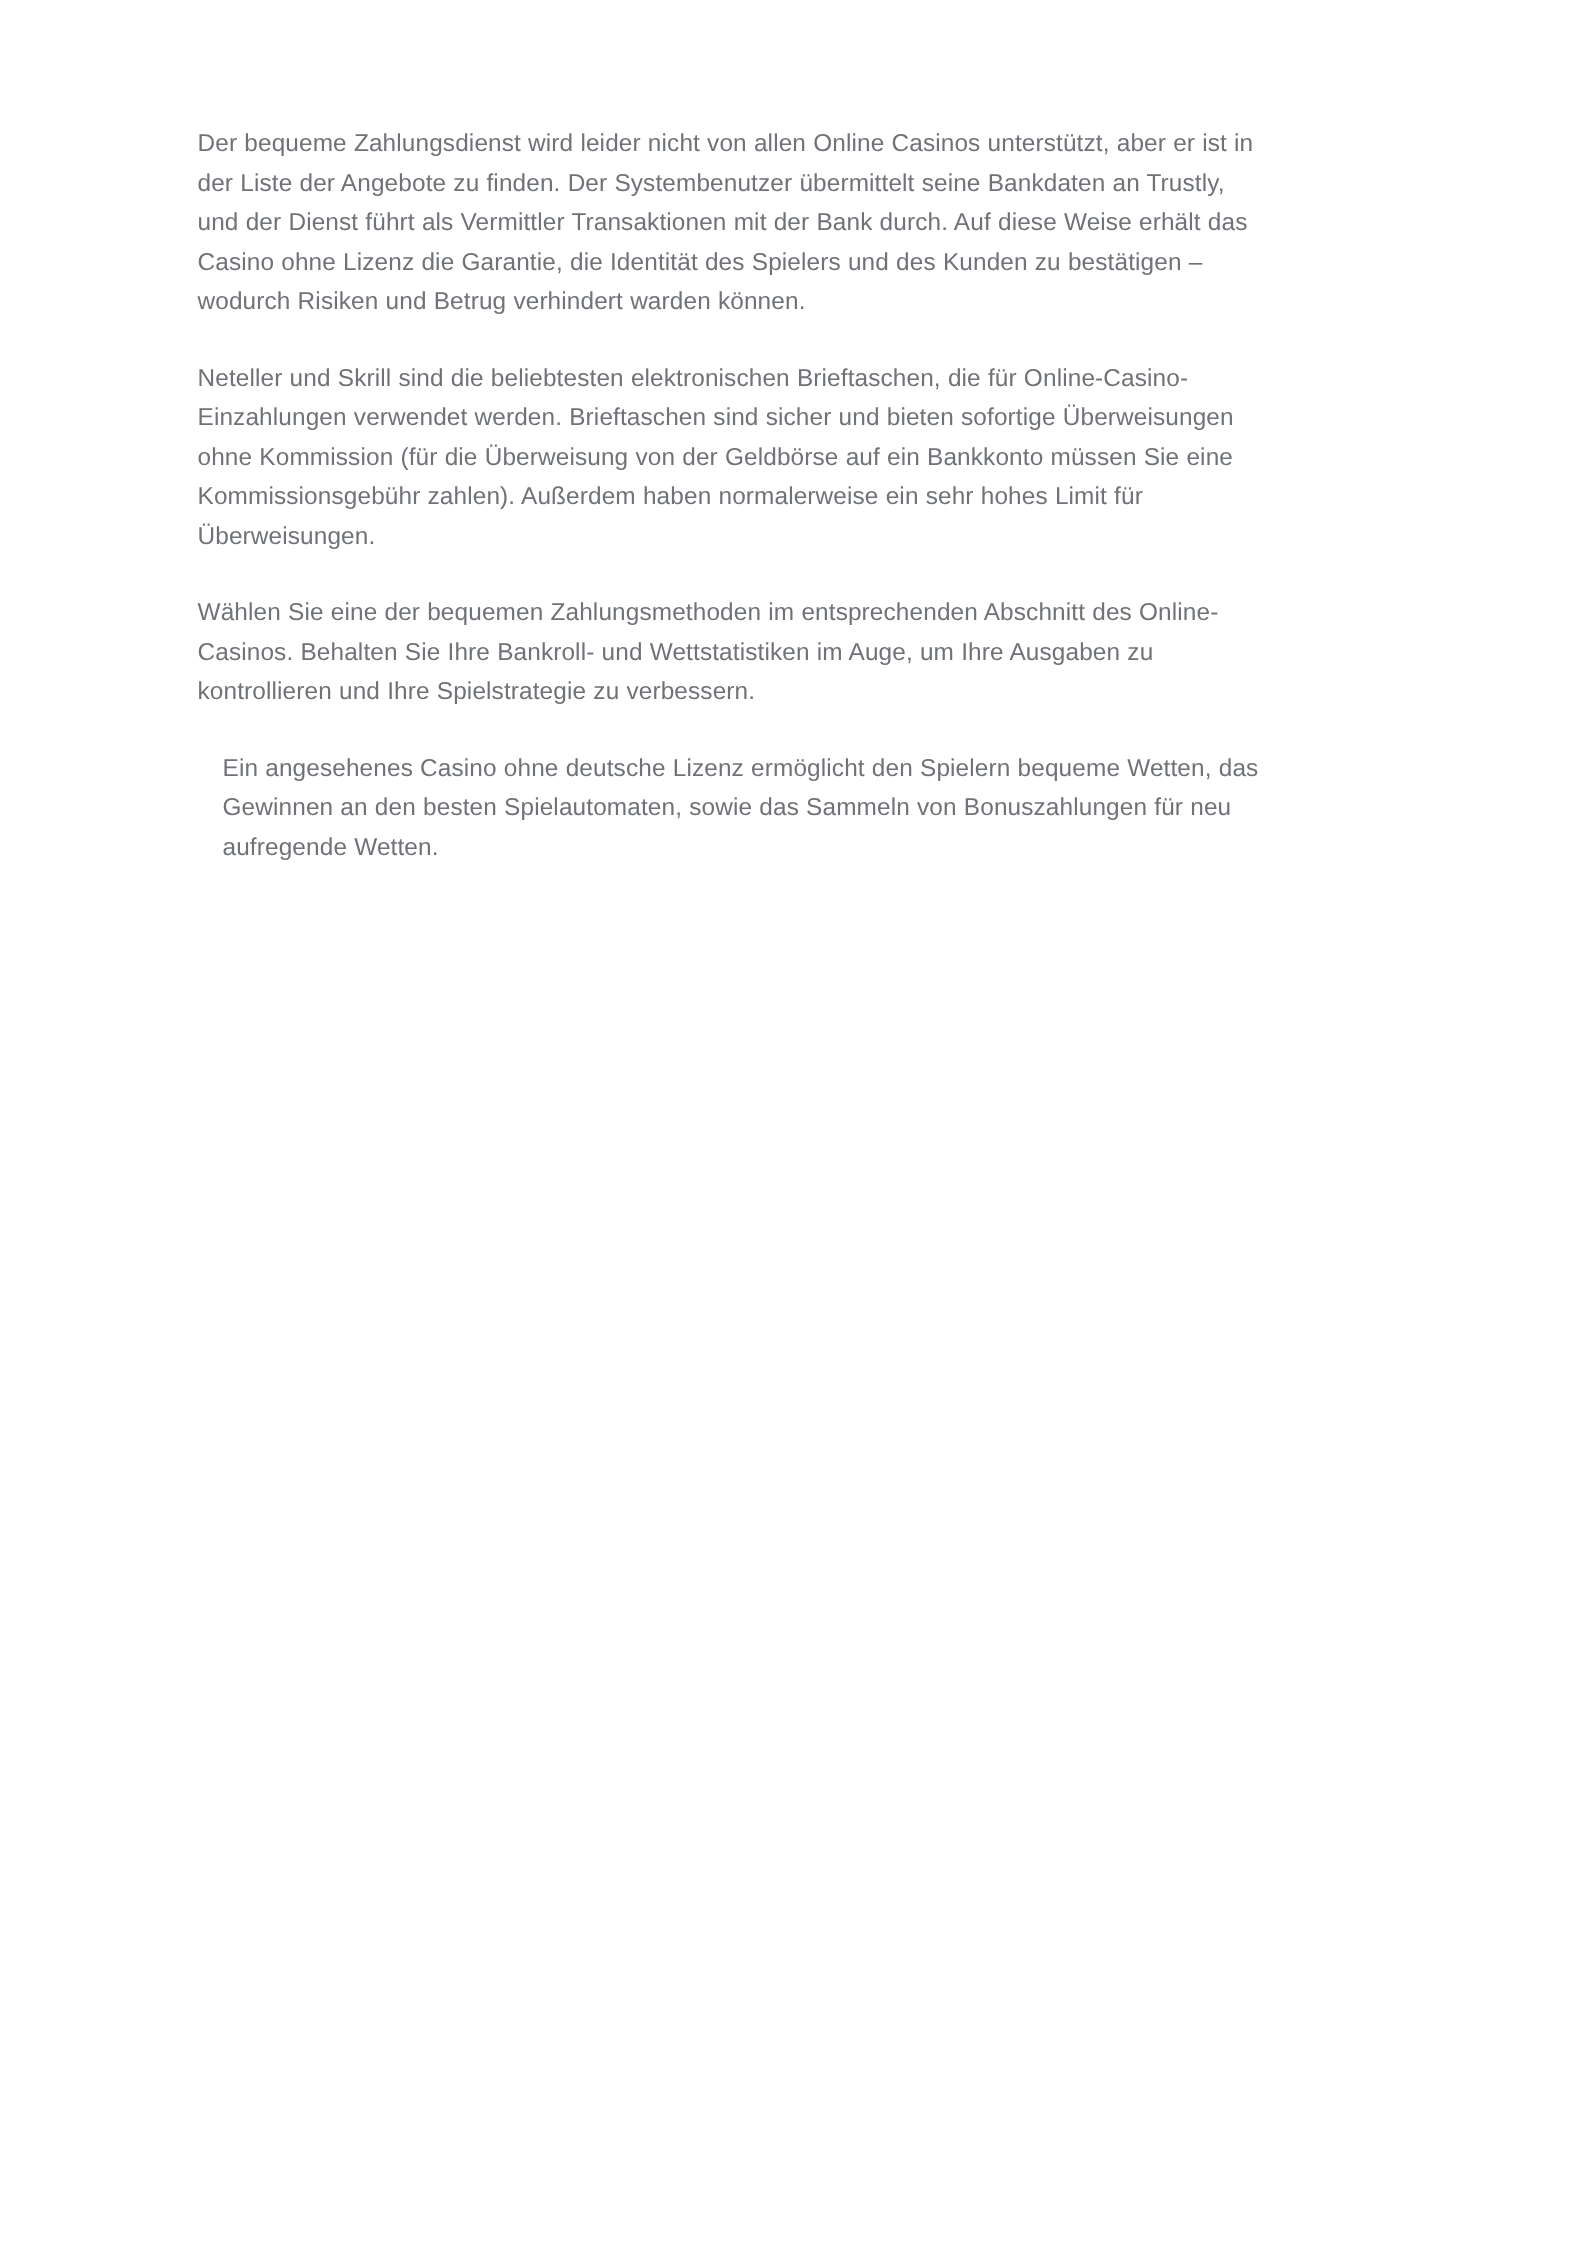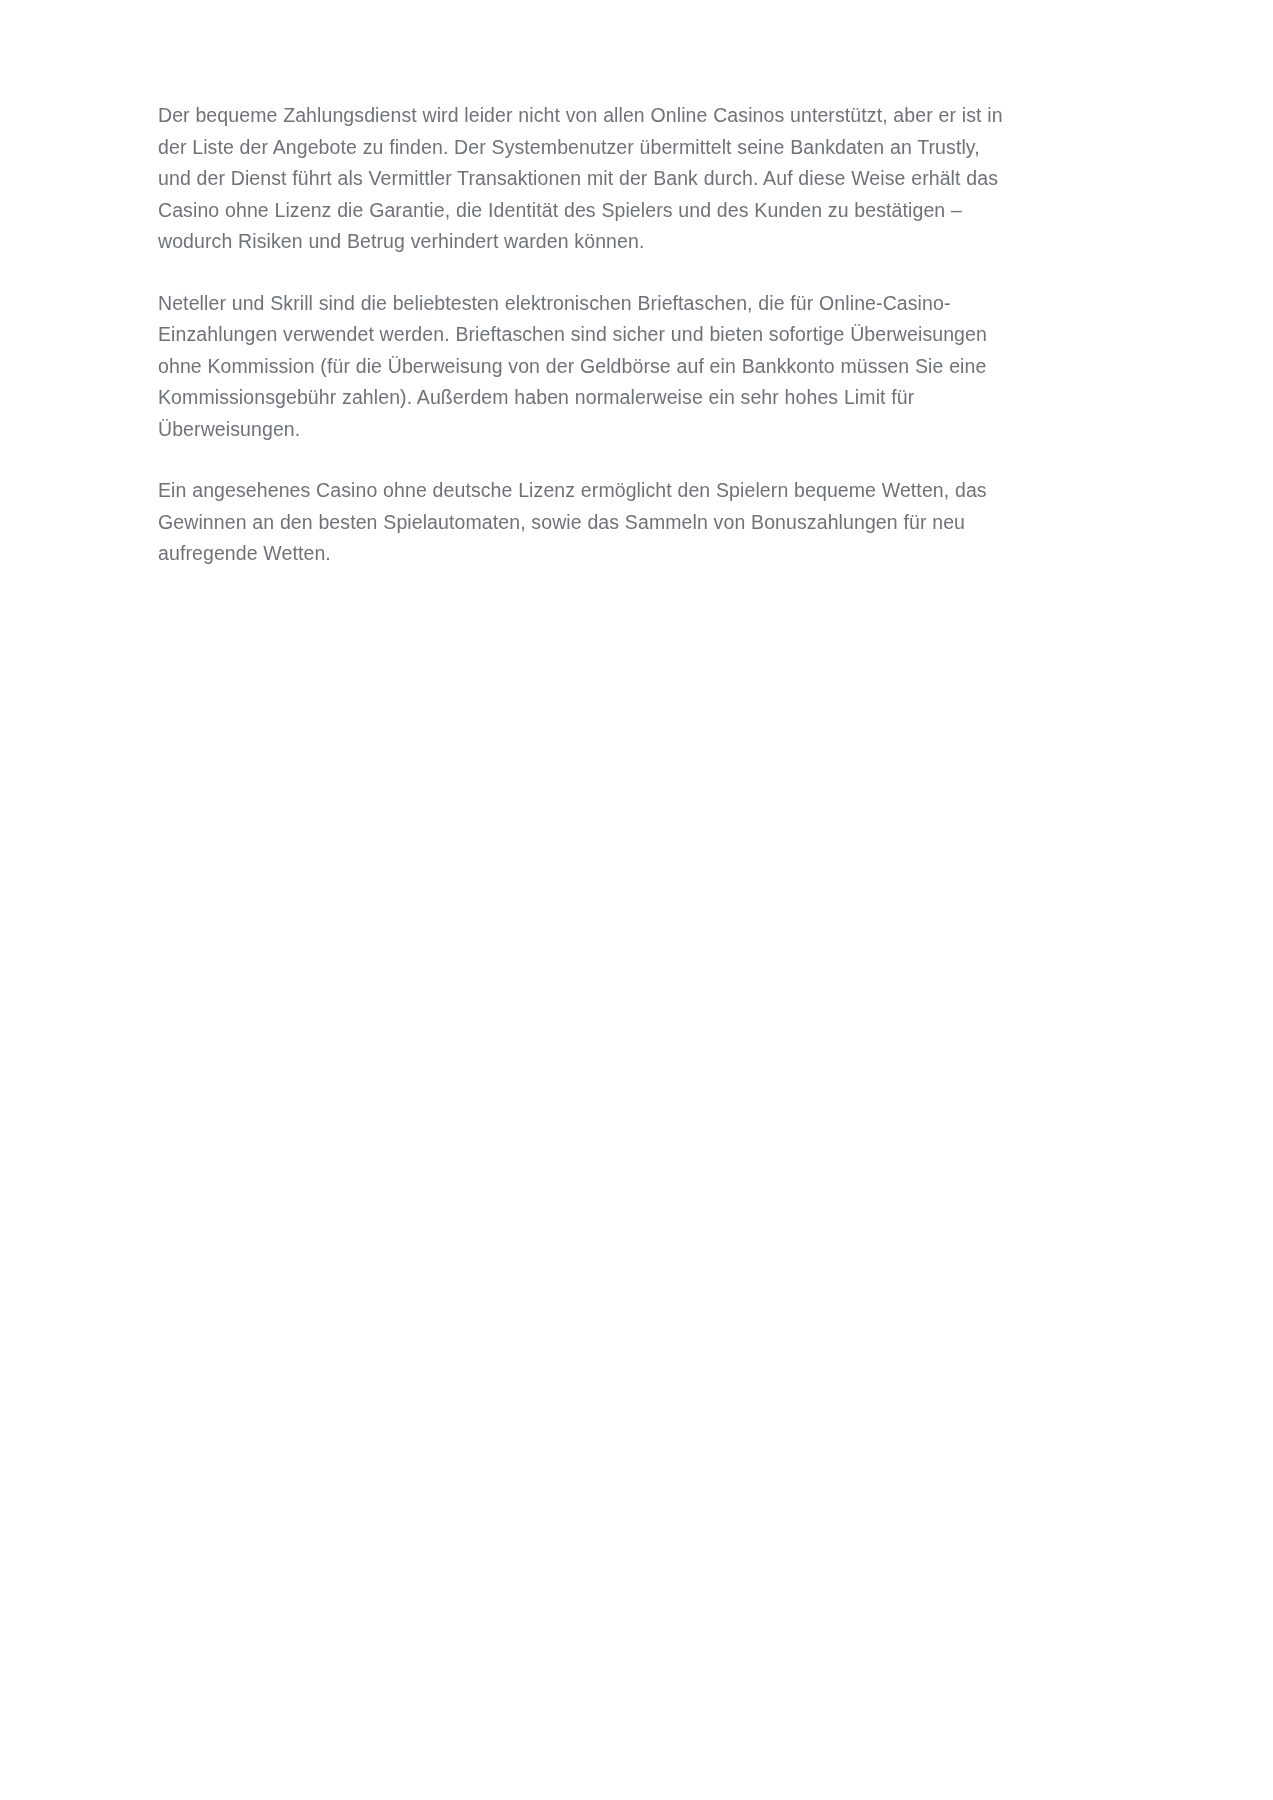--- a/index.html
+++ b/index.html
@@ -31,20 +31,21 @@
     color: #6f7276;
     font-size: 19.5px;
     line-height: 31.5px;
     font-weight: 400;
     letter-spacing: 0.005em;
     text-align: left;
     word-spacing: 0.01em;
   }
   p.para:last-of-type {
     margin-bottom: 0;
+    margin-left: 20px;
   }
   h2.section-heading {
     margin: 0 0 26px 0;
     color: #35383d;
     font-size: 23.5px;
     line-height: 30px;
     font-weight: 400;
     letter-spacing: 0.005em;
   }
 </style>
@@ -52,17 +53,18 @@
 <body>
 
 <div class="page">
   <div class="content">
 
     <p class="para">Der bequeme Zahlungsdienst wird leider nicht von allen Online Casinos unterstützt, aber er ist in der Liste der Angebote zu finden. Der Systembenutzer übermittelt seine Bankdaten an Trustly, und der Dienst führt als Vermittler Transaktionen mit der Bank durch. Auf diese Weise erhält das Casino ohne Lizenz die Garantie, die Identität des Spielers und des Kunden zu bestätigen – wodurch Risiken und Betrug verhindert warden können.</p>
 
 
     <p class="para">Neteller und Skrill sind die beliebtesten elektronischen Brieftaschen, die für Online-Casino-Einzahlungen verwendet werden. Brieftaschen sind sicher und bieten sofortige Überweisungen ohne Kommission (für die Überweisung von der Geldbörse auf ein Bankkonto müssen Sie eine Kommissionsgebühr zahlen). Außerdem haben normalerweise ein sehr hohes Limit für Überweisungen.</p>
 
+    <p class="para">Wählen Sie eine der bequemen Zahlungsmethoden im entsprechenden Abschnitt des Online-Casinos. Behalten Sie Ihre Bankroll- und Wettstatistiken im Auge, um Ihre Ausgaben zu kontrollieren und Ihre Spielstrategie zu verbessern.</p>
 
     <p class="para">Ein angesehenes Casino ohne deutsche Lizenz ermöglicht den Spielern bequeme Wetten, das Gewinnen an den besten Spielautomaten, sowie das Sammeln von Bonuszahlungen für neu aufregende Wetten.</p>
 
   </div>
 </div>
 
 </body></html>

